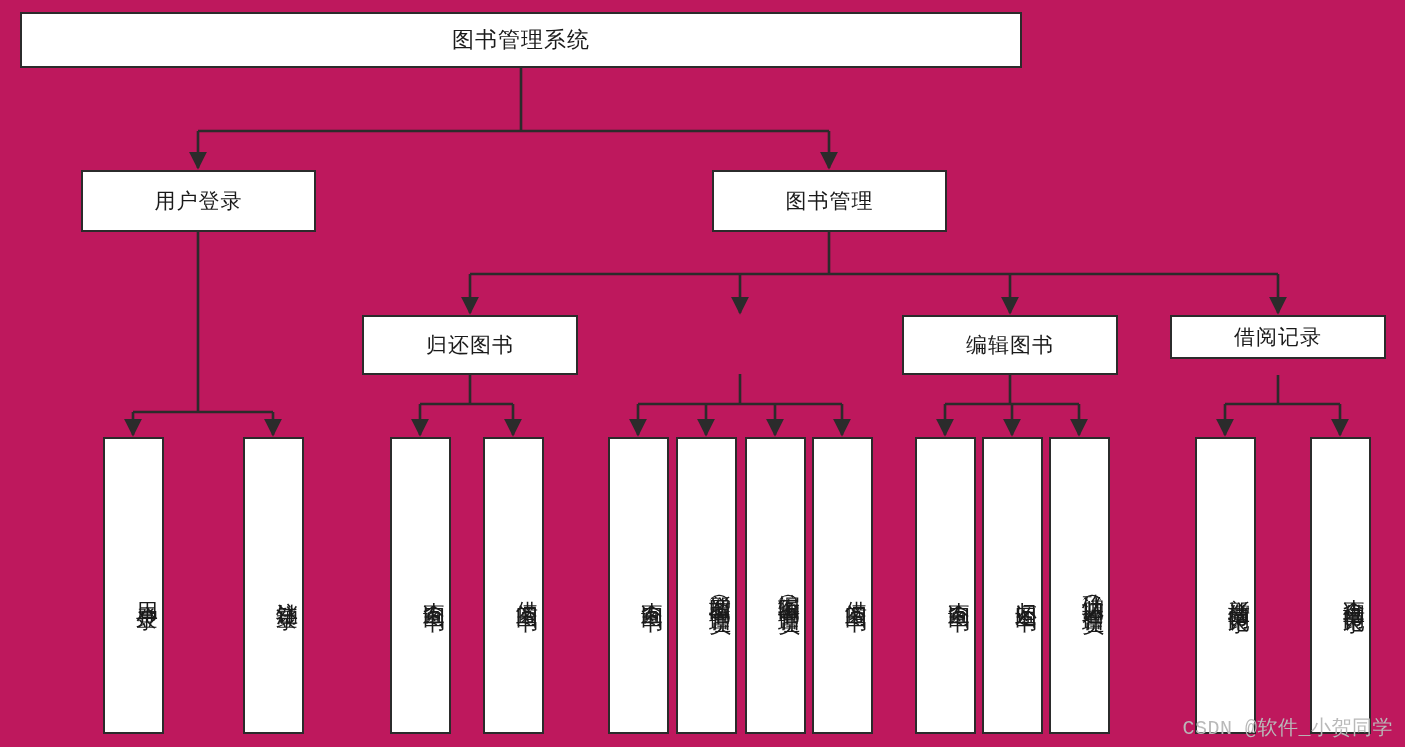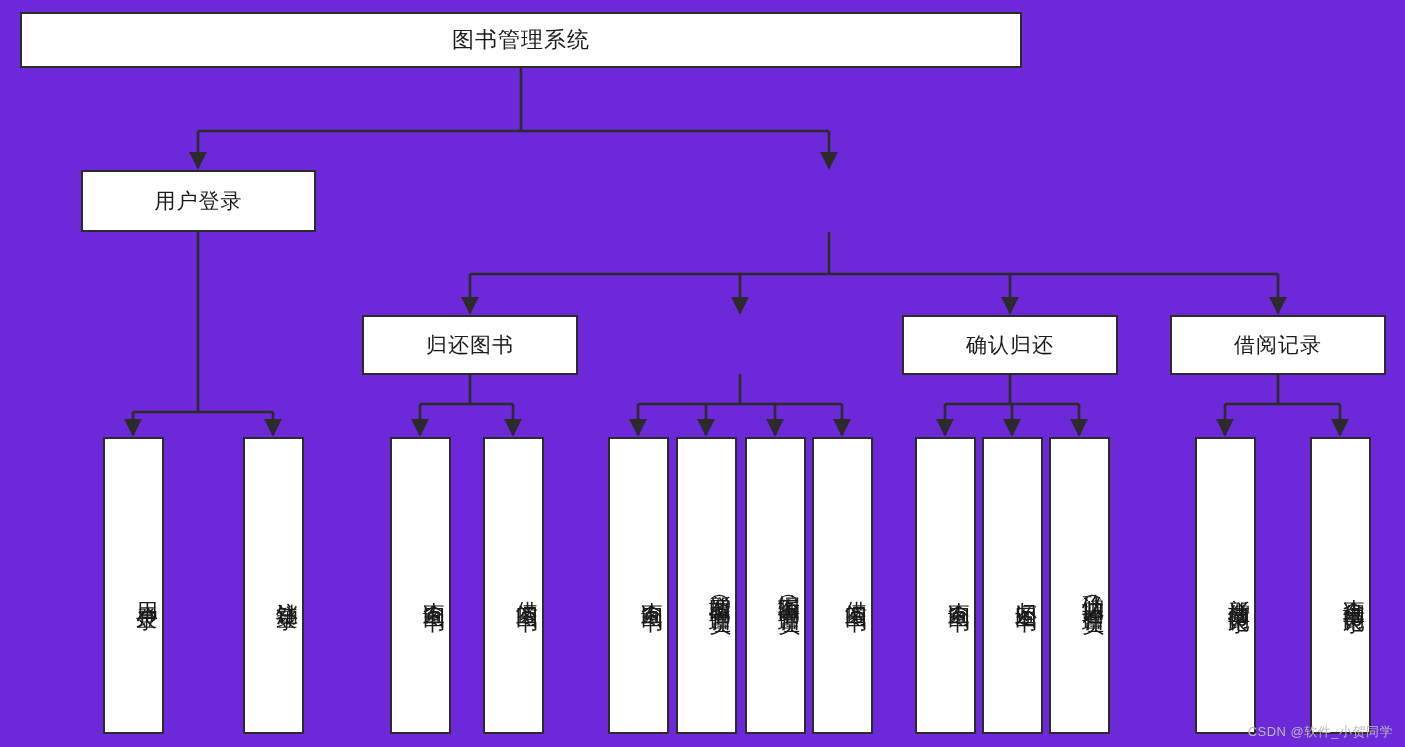--- a/index.html
+++ b/index.html
@@ -8,21 +8,21 @@
     padding: 0;
     background: #ffffff;
   }
   body {
     font-family: "Liberation Sans", "DejaVu Sans", sans-serif;
   }
   #diagram-root {
     position: relative;
     width: 1405px;
     height: 747px;
-    background: #6d28d9;
+    background: #be185d;
     overflow: hidden;
   }
   
   #connector-layer {
     position: absolute;
     left: 0;
     top: 0;
     width: 1405px;
     height: 747px;
     pointer-events: none;
@@ -60,26 +60,26 @@
     justify-content: center;
   }
   .node.v-node .node-label {
     display: block;
     white-space: nowrap;
   }
   .watermark {
     position: absolute;
     right: 12px;
     bottom: 6px;
-    font-size: 13px;
+    font-size: 20px;
     color: #b9b9b9;
     letter-spacing: 0.5px;
     z-index: 5;
     white-space: nowrap;
-    font-family: Liberation Sans, sans-serif;
+    font-family: Liberation Mono, monospace;
   }
 </style>
 </head>
 <body>
 
 <div id="diagram-root">
 
   <svg id="connector-layer" viewBox="0 0 1405 747" width="1405" height="747" xmlns="http://www.w3.org/2000/svg">
     <defs>
       <marker id="arrow" viewBox="0 0 10 10" refX="9" refY="5" markerWidth="7" markerHeight="7" orient="auto-start-reverse">
@@ -131,31 +131,34 @@
   </svg>
 
   <div class="node h-node root-node" style="left:20px; top:12px; width:1002px; height:56px;">
     <span class="node-label">图书管理系统</span>
   </div>
 
   <div class="node h-node" style="left:81px; top:170px; width:235px; height:62px;">
     <span class="node-label">用户登录</span>
   </div>
 
+  <div class="node h-node" style="left:712px; top:170px; width:235px; height:62px;">
+    <span class="node-label">图书管理</span>
+  </div>
 
   <div class="node h-node" style="left:362px; top:315px; width:216px; height:60px;">
     <span class="node-label">归还图书</span>
   </div>
 
 
   <div class="node h-node" style="left:902px; top:315px; width:216px; height:60px;">
-    <span class="node-label">确认归还</span>
-  </div>
-
-  <div class="node h-node" style="left:1170px; top:315px; width:216px; height:60px;">
+    <span class="node-label">编辑图书</span>
+  </div>
+
+  <div class="node h-node" style="left:1170px; top:315px; width:216px; height:44px;">
     <span class="node-label">借阅记录</span>
   </div>
 
   <div class="node v-node" style="left:103px; top:437px; width:61px; height:297px;">
     <span class="node-label">用户登录</span>
   </div>
   <div class="node v-node" style="left:243px; top:437px; width:61px; height:297px;">
     <span class="node-label">注销登录</span>
   </div>
 

